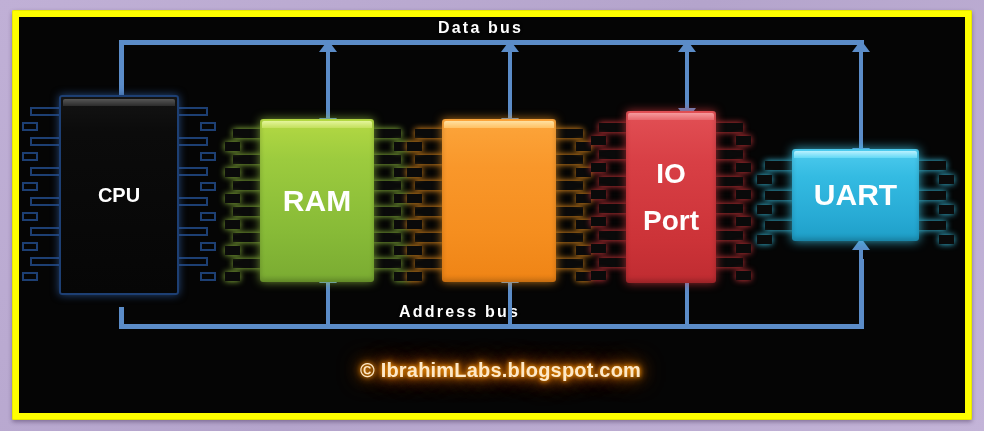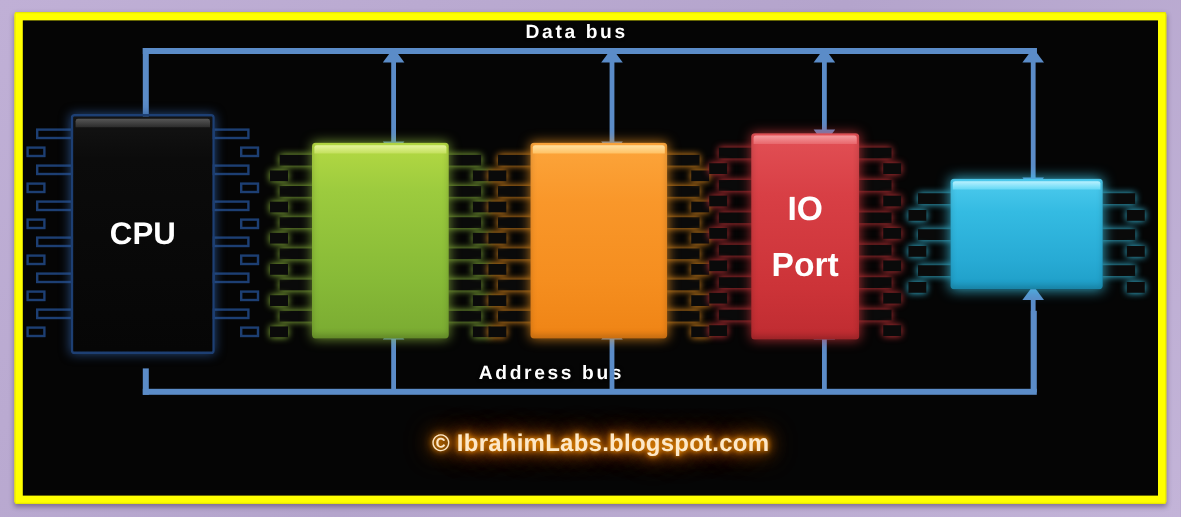--- a/index.html
+++ b/index.html
@@ -191,21 +191,21 @@
         <div class="cpu-leg" style="right:-8px; top:27px;  width:16px;"></div>
         <div class="cpu-leg" style="right:-8px; top:57px;  width:16px;"></div>
         <div class="cpu-leg" style="right:-8px; top:87px;  width:16px;"></div>
         <div class="cpu-leg" style="right:-8px; top:117px; width:16px;"></div>
         <div class="cpu-leg" style="right:-8px; top:147px; width:16px;"></div>
         <div class="cpu-leg" style="right:-8px; top:177px; width:16px;"></div>
       </div>
       <div class="chip-body" style="background:linear-gradient(180deg,#141414 0%,#0b0b0b 18%,#060606 100%);
                   border:2px solid #1d3f73;
                   box-shadow:0 0 9px rgba(42,84,144,0.85);
-                  font-size:26px;">
+                  font-size:20px;">
         <div class="cap" style="background:linear-gradient(180deg,#565656 0%,#2c2c2c 100%);"></div>
         <span>CPU</span>
       </div>
     </div>
 
     <div class="chip" style="left:241px; top:102px; width:114px; height:163px;">
       <div class="pins" style="left:-27px; width:28px;">
         <div class="leg" style="left:0px;  top:10px;  width:29px; background:#0a0a0a; box-shadow:0 0 6px #9ccc45;"></div>
         <div class="leg" style="left:0px;  top:36px;  width:29px; background:#0a0a0a; box-shadow:0 0 6px #9ccc45;"></div>
         <div class="leg" style="left:0px;  top:62px;  width:29px; background:#0a0a0a; box-shadow:0 0 6px #9ccc45;"></div>
@@ -230,20 +230,21 @@
         <div class="leg" style="right:-8px; top:49px;  width:15px; background:#0a0a0a; box-shadow:0 0 6px #9ccc45;"></div>
         <div class="leg" style="right:-8px; top:75px;  width:15px; background:#0a0a0a; box-shadow:0 0 6px #9ccc45;"></div>
         <div class="leg" style="right:-8px; top:101px; width:15px; background:#0a0a0a; box-shadow:0 0 6px #9ccc45;"></div>
         <div class="leg" style="right:-8px; top:127px; width:15px; background:#0a0a0a; box-shadow:0 0 6px #9ccc45;"></div>
         <div class="leg" style="right:-8px; top:153px; width:15px; background:#0a0a0a; box-shadow:0 0 6px #9ccc45;"></div>
       </div>
       <div class="chip-body" style="background:linear-gradient(180deg,#b4d943 0%,#9ccb3e 25%,#87ba37 70%,#7aab32 100%);
                   box-shadow:0 0 10px rgba(156,204,69,0.7), inset 0 -3px 5px rgba(0,0,0,0.22);
                   font-size:30px;">
         <div class="cap" style="background:linear-gradient(180deg,#e4f59a 0%,#c3e05c 100%);"></div>
+        <span>RAM</span>
       </div>
     </div>
 
     <div class="chip" style="left:423px; top:102px; width:114px; height:163px;">
       <div class="pins" style="left:-27px; width:28px;">
         <div class="leg" style="left:0px;  top:10px;  width:29px; box-shadow:0 0 6px #ff9e22;"></div>
         <div class="leg" style="left:0px;  top:36px;  width:29px; box-shadow:0 0 6px #ff9e22;"></div>
         <div class="leg" style="left:0px;  top:62px;  width:29px; box-shadow:0 0 6px #ff9e22;"></div>
         <div class="leg" style="left:0px;  top:88px;  width:29px; box-shadow:0 0 6px #ff9e22;"></div>
         <div class="leg" style="left:0px;  top:114px; width:29px; box-shadow:0 0 6px #ff9e22;"></div>
@@ -328,19 +329,20 @@
         <div class="leg" style="right:0px;  top:42px; width:29px; box-shadow:0 0 6px #3fd2f5;"></div>
         <div class="leg" style="right:0px;  top:72px; width:29px; box-shadow:0 0 6px #3fd2f5;"></div>
         <div class="leg" style="right:-8px; top:26px; width:15px; box-shadow:0 0 6px #3fd2f5;"></div>
         <div class="leg" style="right:-8px; top:56px; width:15px; box-shadow:0 0 6px #3fd2f5;"></div>
         <div class="leg" style="right:-8px; top:86px; width:15px; box-shadow:0 0 6px #3fd2f5;"></div>
       </div>
       <div class="chip-body" style="background:linear-gradient(180deg,#4ecbee 0%,#34bbe2 30%,#27aad4 75%,#1e9ec7 100%);
                   box-shadow:0 0 11px rgba(63,210,245,0.8), inset 0 -3px 5px rgba(0,0,0,0.2);
                   font-size:30px;">
         <div class="cap" style="background:linear-gradient(180deg,#b8f1ff 0%,#62d8f5 100%);"></div>
+        <span>UART</span>
       </div>
     </div>
 
     <div class="watermark" style="left:316px; top:342px;padding-left:25px;">© IbrahimLabs.blogspot.com</div>
 
   </div>
 </div>
 
 </body></html>

